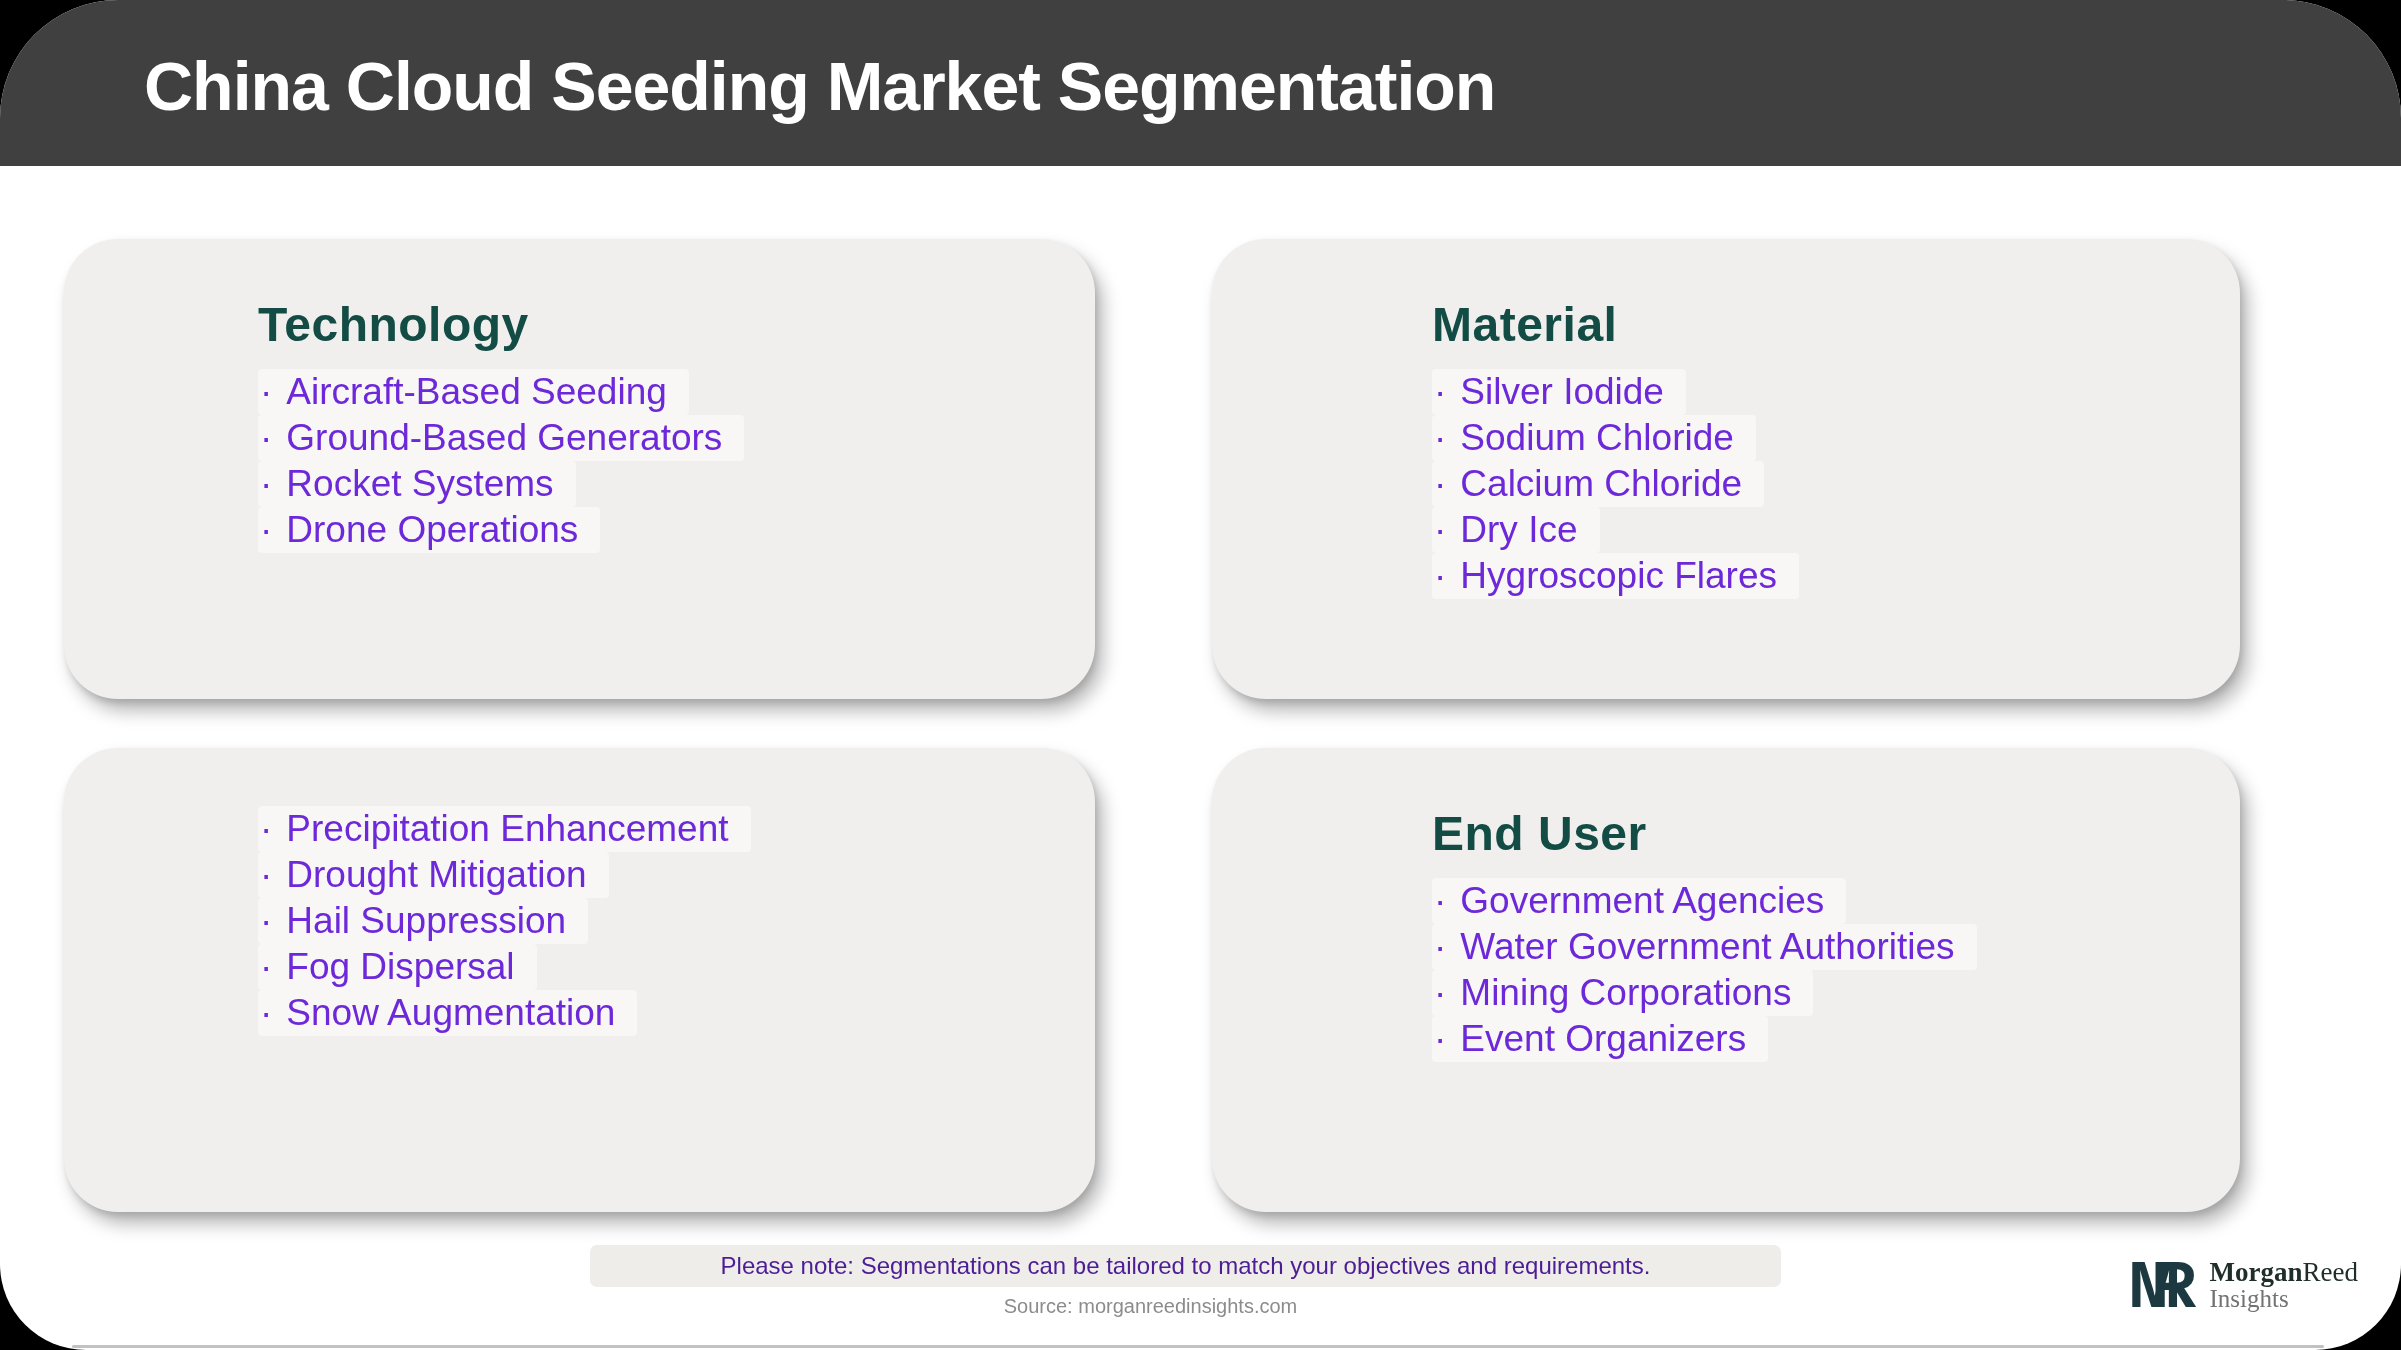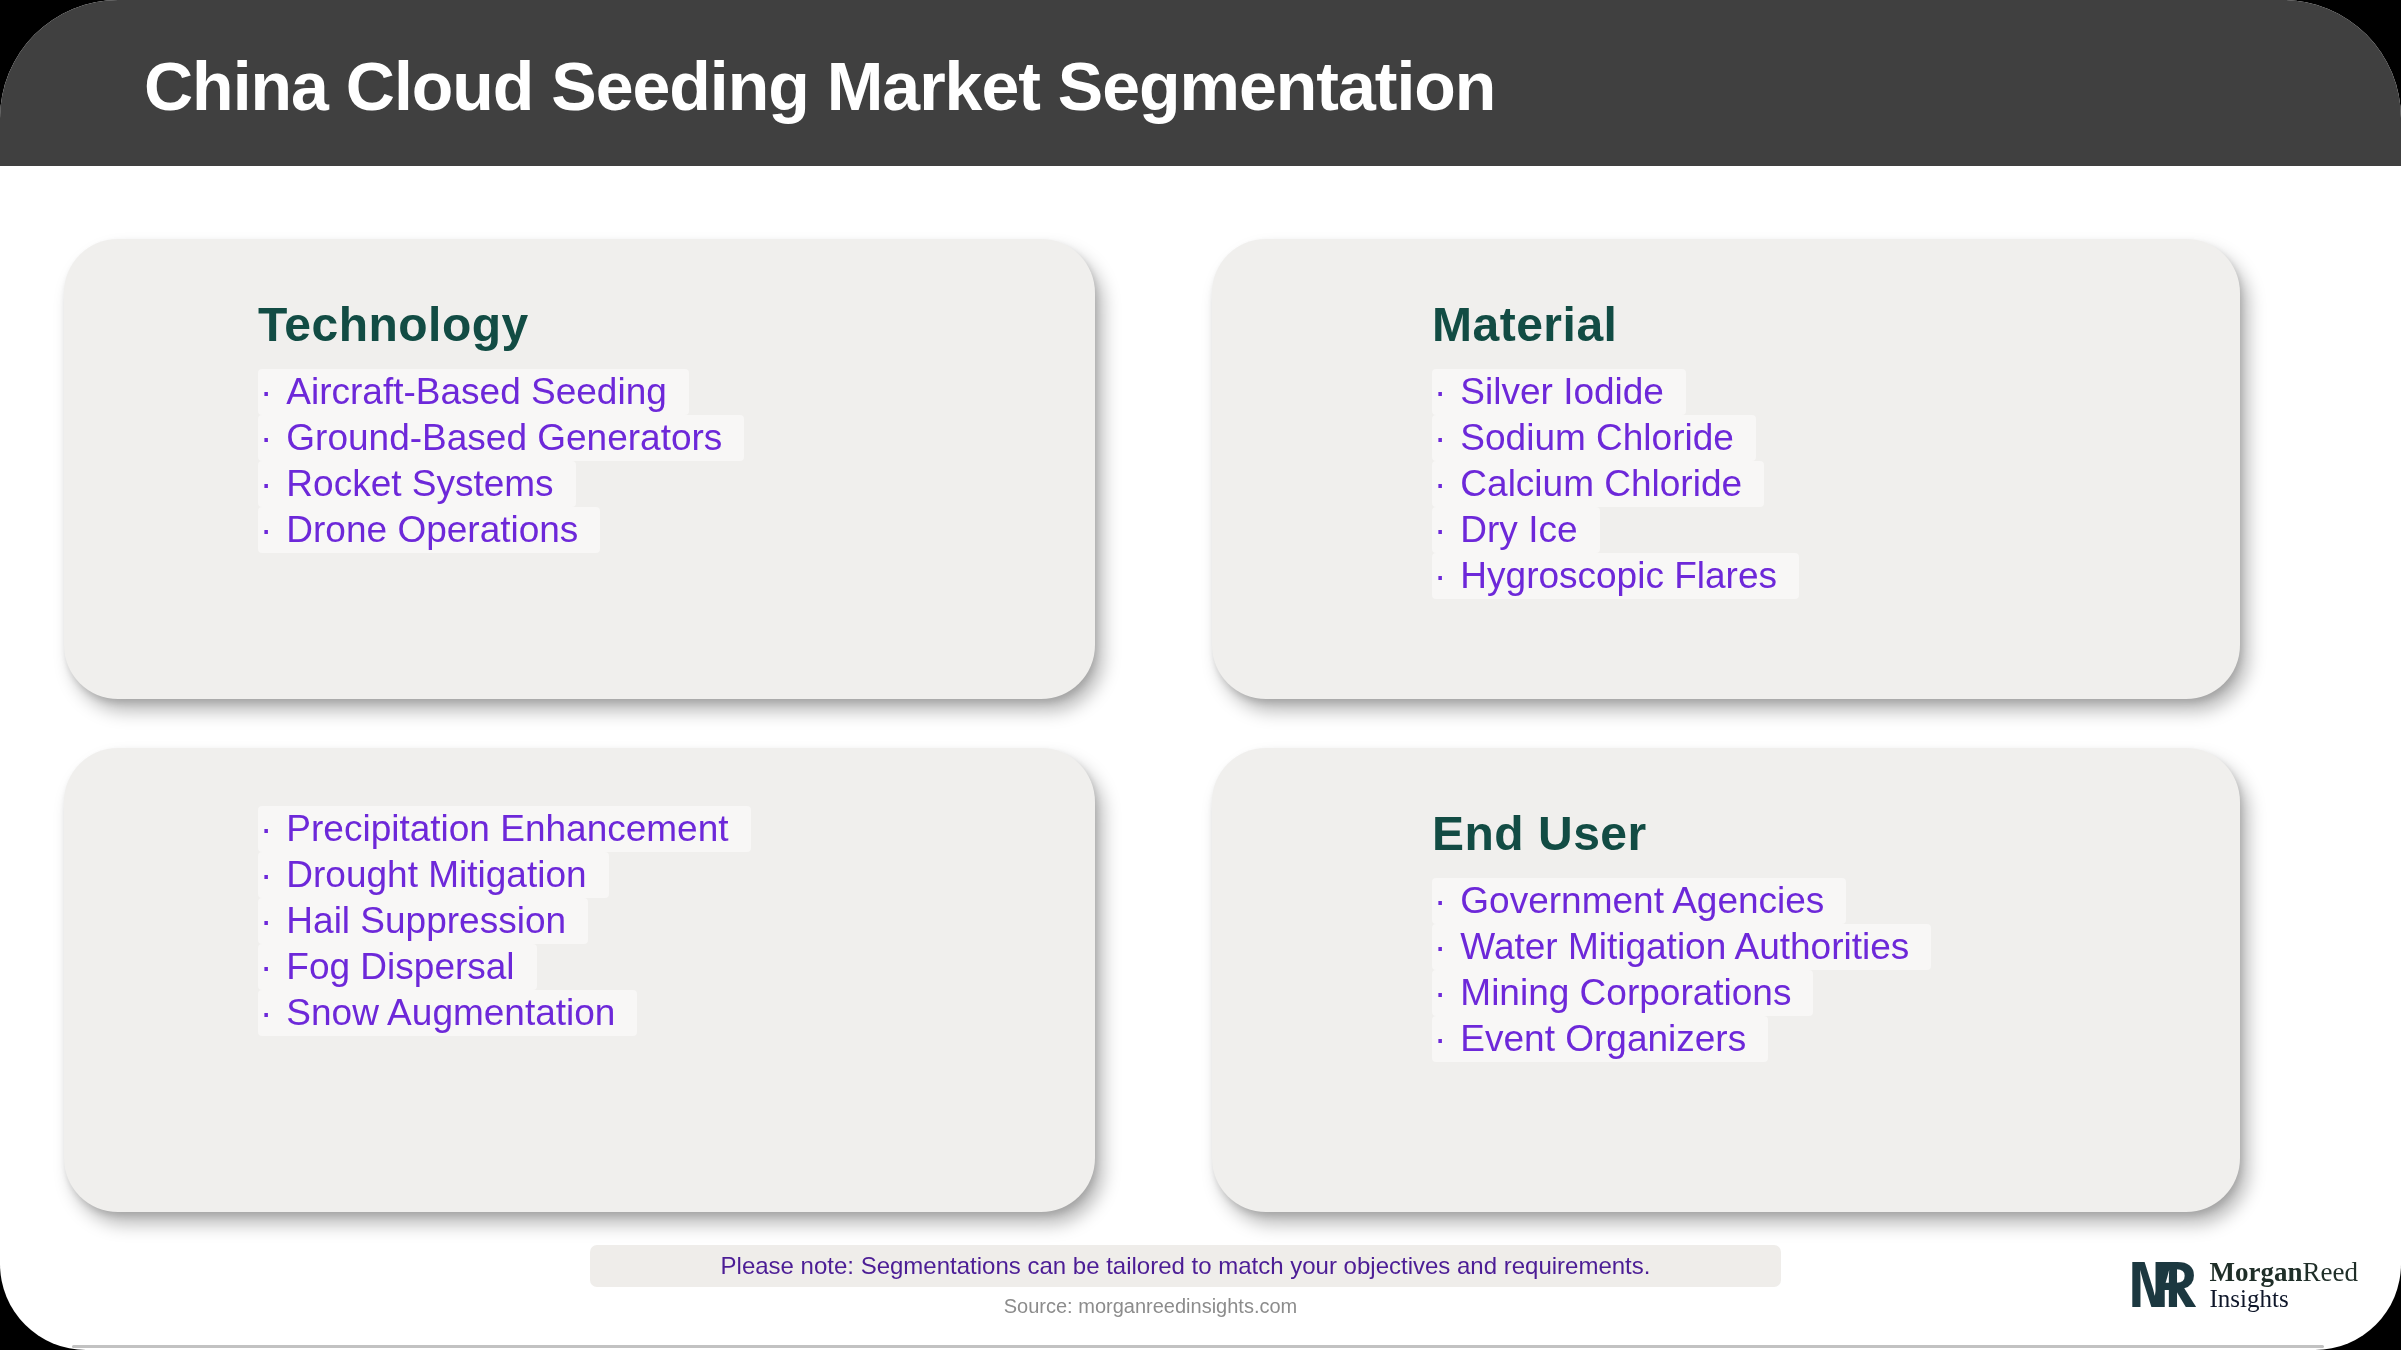--- a/index.html
+++ b/index.html
@@ -50,21 +50,21 @@
     color:#8c8c8c;font-size:20px;
   }
   
   .logo{position:absolute;left:2128px;top:1254px;display:flex;align-items:center;}
   .monogram{position:relative;height:62px;display:flex;align-items:center;}
   .mono{font-weight:bold;font-size:64px;line-height:60px;color:#1c3840;}
   .mono-r{margin-left:-30px;}
   .logo-text{margin-left:12px;}
   .logo-name{font-family:"Liberation Serif",serif;font-size:27px;line-height:28px;color:#1f2e28;white-space:nowrap;}
   .logo-name .bold{font-weight:bold;}
-  .logo-sub{font-family:"Liberation Serif",serif;font-size:25px;line-height:26px;color:#0f172a;}
+  .logo-sub{font-family:"Liberation Serif",serif;font-size:25px;line-height:26px;color:#737373;}
   
   .bottom-line{
     position:absolute;left:72px;bottom:2px;width:2252px;height:3px;
     background:#c2c2c2;border-radius:2px;
   }
 </style>
 </head>
 <body>
 
 <div class="slide">
@@ -101,21 +101,21 @@
         <li><span class="item-band"><span class="bullet">·</span><span class="item-text">Hail Suppression</span></span></li>
         <li><span class="item-band"><span class="bullet">·</span><span class="item-text">Fog Dispersal</span></span></li>
         <li><span class="item-band"><span class="bullet">·</span><span class="item-text">Snow Augmentation</span></span></li>
       </ul>
   </section>
 
   <section class="card right" id="card-enduser">
     <h2>End User</h2>
     <ul>
         <li><span class="item-band"><span class="bullet">·</span><span class="item-text">Government Agencies</span></span></li>
-        <li><span class="item-band"><span class="bullet">·</span><span class="item-text">Water Mitigation Authorities</span></span></li>
+        <li><span class="item-band"><span class="bullet">·</span><span class="item-text">Water Government Authorities</span></span></li>
         <li><span class="item-band"><span class="bullet">·</span><span class="item-text">Mining Corporations</span></span></li>
         <li><span class="item-band"><span class="bullet">·</span><span class="item-text">Event Organizers</span></span></li>
       </ul>
   </section>
 
   <div class="note">
     <span>Please note: Segmentations can be tailored to match your objectives and requirements.</span>
   </div>
 
   <div class="source">Source: morganreedinsights.com</div>

